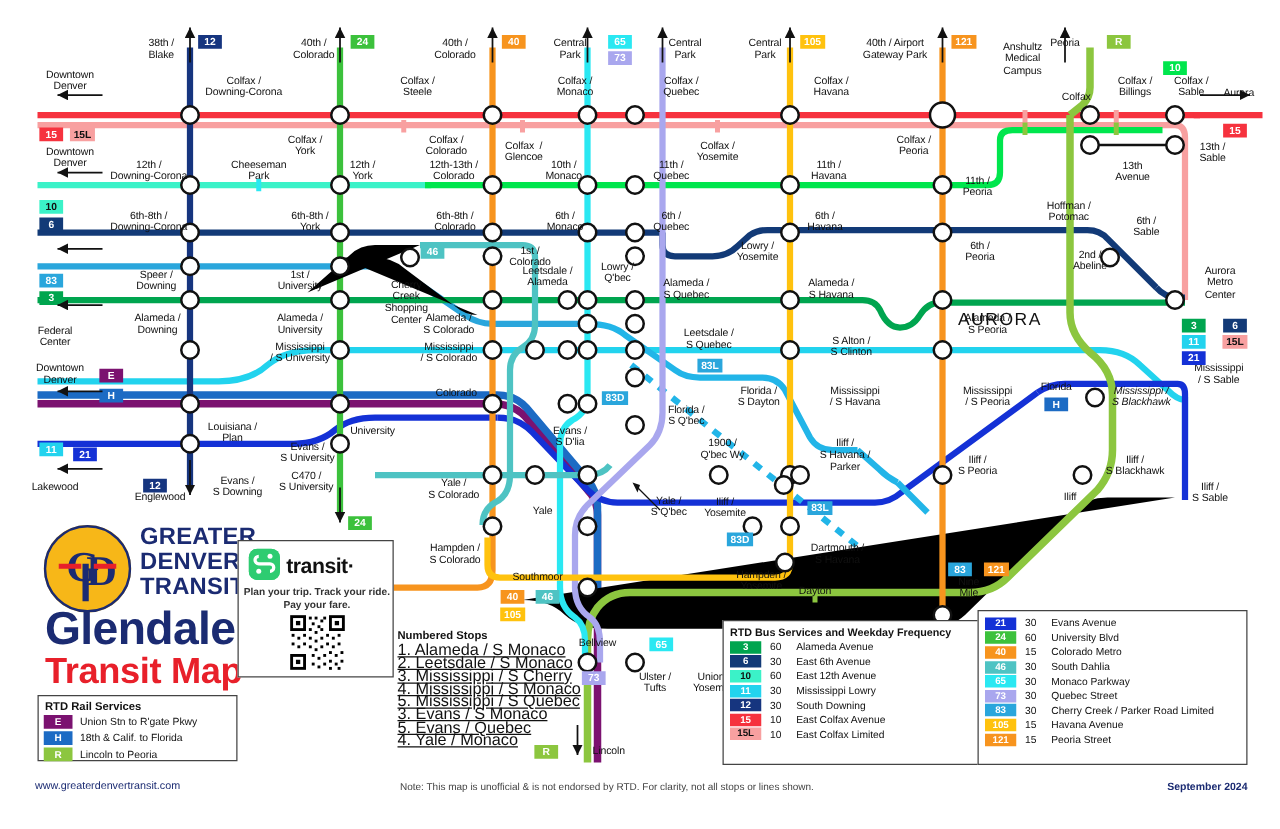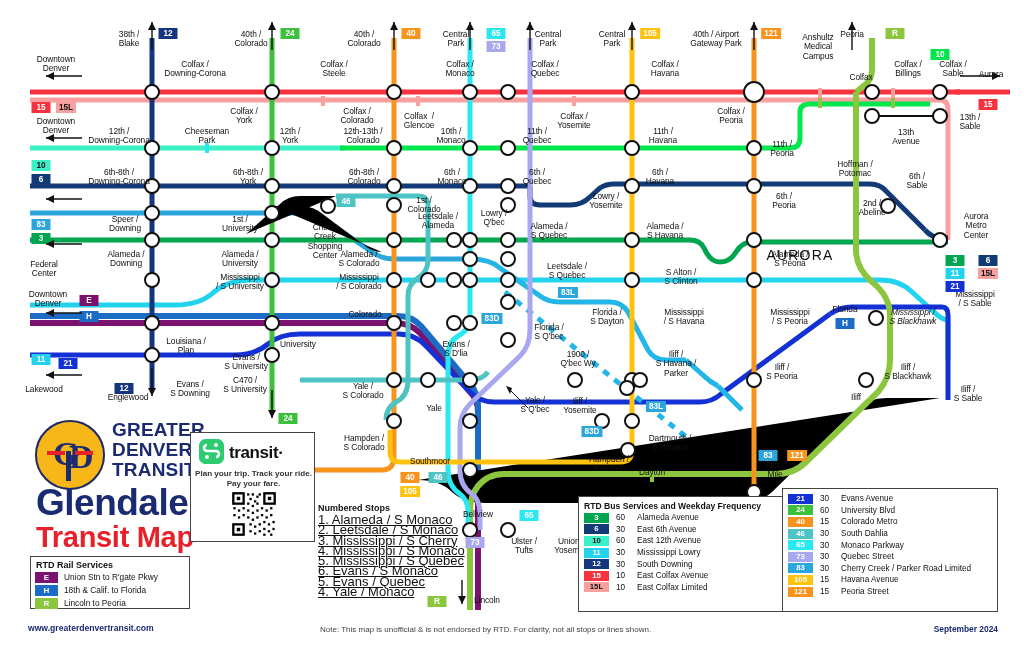--- a/index.html
+++ b/index.html
@@ -23,21 +23,21 @@
      line-height:20px;color:#1B2B72;letter-spacing:.2px;}
   #city{position:absolute;left:36px;top:482px;font-size:37px;font-weight:bold;color:#1B2B72;
      letter-spacing:-.5px;}
   #tmap{position:absolute;left:36px;top:521px;font-size:29px;font-weight:bold;color:#E8202A;
      letter-spacing:-.3px;}
   #rail-panel{left:30px;top:556px;width:160px;height:53px;}
   .rail-row{display:flex;align-items:center;height:12px;margin:1px 0 0 4px;}
   .rail-chip{width:23px;height:11px;line-height:11px;text-align:center;font-size:8px;
      font-weight:bold;color:#fff;margin-right:6px;}
   .rail-txt{font-size:8.3px;color:#111;}
-  #url{position:absolute;left:28px;top:623px;font-size:8.6px;font-weight:bold;color:#1B2B72;}
+  #url{position:absolute;left:28px;top:623px;font-size:8.6px;font-weight:normal;color:#1B2B72;}
   
   #transit-card{left:190px;top:432px;width:125px;height:110px;}
   #tlogo{position:absolute;left:8px;top:6px;width:25px;height:25px;border-radius:7px;
      background:#2ECC71;}
   #tname{position:absolute;left:38px;top:10px;font-size:17px;font-weight:bold;color:#111;
      letter-spacing:-.4px;}
   #tsub{position:absolute;left:0;top:36px;width:125px;text-align:center;font-size:8.1px;
      line-height:10px;font-weight:bold;color:#333;}
   #qr{position:absolute;left:24px;top:58px;width:78px;height:46px;}
   
@@ -615,21 +615,21 @@
 </div>
 
 <div id="stops">
   <div class="ttl">Numbered Stops</div>
   <div id="stops-rows">
       <div class="itm">1. Alameda / S Monaco</div>
       <div class="itm">2. Leetsdale / S Monaco</div>
       <div class="itm">3. Mississippi / S Cherry</div>
       <div class="itm">4. Mississippi / S Monaco</div>
       <div class="itm">5. Mississippi / S Quebec</div>
-      <div class="itm">6. Evans / S Monaco</div>
+      <div class="itm">3. Evans / S Monaco</div>
       <div class="itm">5. Evans / Quebec</div>
       <div class="itm">4. Yale / Monaco</div>
     </div>
 </div>
 
 <div class="panel" id="bus-panel">
   <div class="bus-head">RTD Bus Services and Weekday Frequency</div>
   <div id="bus-rows-1">
       <div class="bus-row">
         <div class="bus-chip" style="background: rgb(0, 165, 79); color: rgb(255, 255, 255);">3</div>

